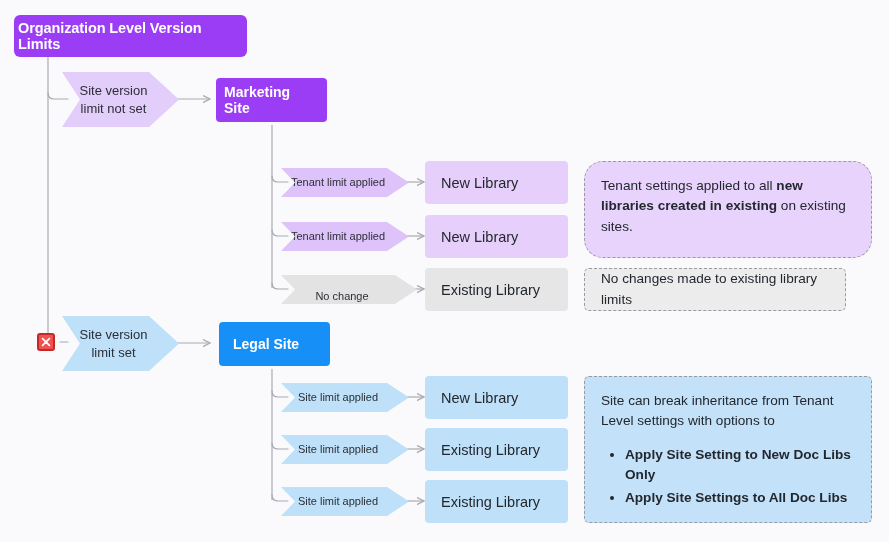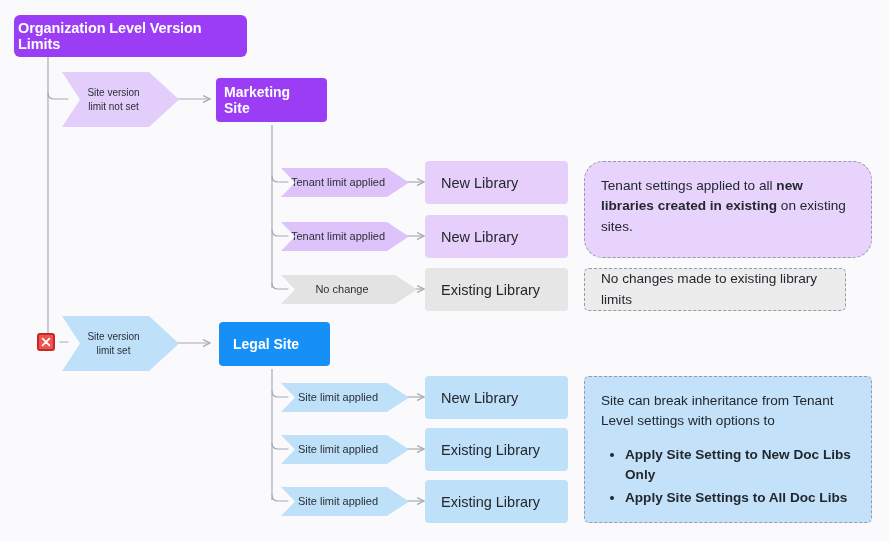--- a/index.html
+++ b/index.html
@@ -115,21 +115,21 @@
   .chev.lpurple { background: #e3cdfb; }
   .chev.blue   { background: #bee0f8; }
   .chev.gray   { background: #e3e3e3; }
 
   .chev .ctext {
     color: #2b2f36;
     line-height: 1.38;
     display: block;
   }
   .chev.big .ctext {
-    font-size: 10px;
+    font-size: 13px;
     padding-right: 14px;
   }
   .chev.small .ctext {
     font-size: 11px;
     padding-right: 14px;
   }
 
   
   .ann {
     position: absolute;
@@ -238,21 +238,21 @@
     <span class="label">New Library</span>
   </div>
 
   <div class="chev small purple" style="left:281px; top:222px; width:128px; height:29px;">
     <span class="ctext">Tenant limit applied</span>
   </div>
   <div class="node lib-purple" style="left:425px; top:215px; width:143px; height:43px;">
     <span class="label">New  Library</span>
   </div>
 
-  <div class="chev small gray" style="left:281px; top:275px; width:136px; height:29px;">
+  <div class="chev small gray" style="left:281px; top:275px; width:136px; height:29px;align-items:flex-end;">
     <span class="ctext">No change</span>
   </div>
   <div class="node lib-gray" style="left:425px; top:268px; width:143px; height:43px;">
     <span class="label">Existing Library</span>
   </div>
 
   <div class="ann purple" style="left:584px; top:161px; width:288px; height:97px;border-radius:19px;">
     <p><span>Tenant settings applied to all </span><b>new libraries created in existing</b><span> on existing sites.</span></p>
   </div>
 

